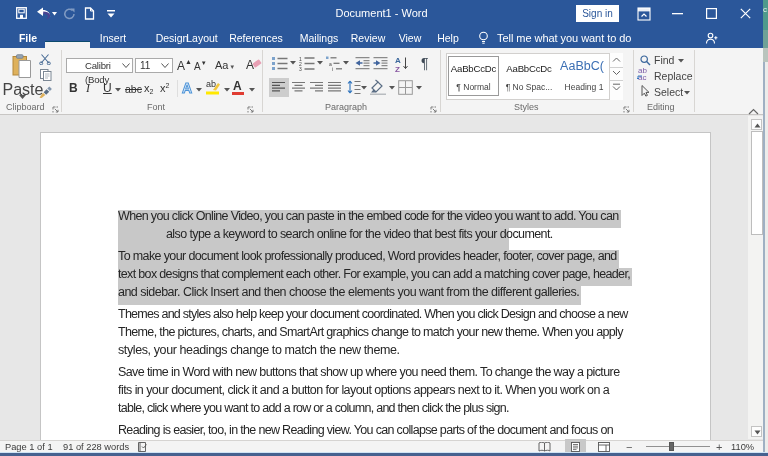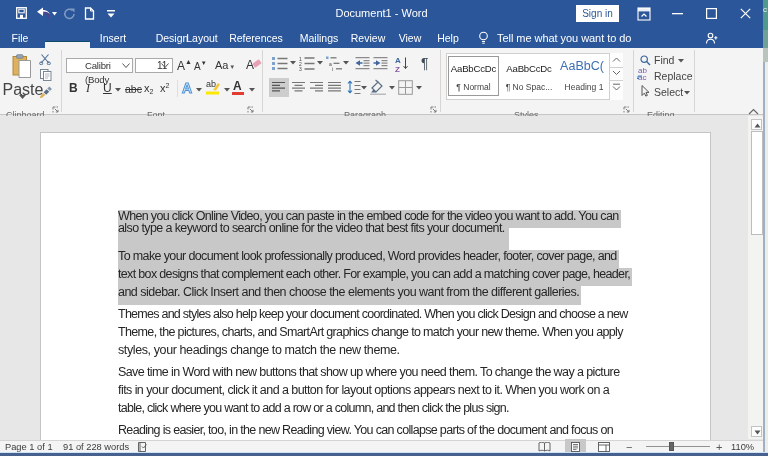--- a/index.html
+++ b/index.html
@@ -13,21 +13,21 @@
 #signin { left:576px; top:5px; width:43px; height:17px; background:#fff; color:#2b579a; font-size:10px; text-align:center; line-height:17px; }
 
 
 #tabrow { left:0; top:28px; width:763px; height:20px; background:#2b579a; }
 .tab { position:absolute; top:0; height:20px; color:#fff; font-size:10.5px; line-height:20px; text-align:center; }
 #hometab { left:45px; top:41px; width:45px; height:21px; background:#f4f4f4; color:#2b579a; font-size:10.5px; line-height:21px; text-align:center; border-top:1px solid #0c4a6e; }
 
 
 #ribbon { left:0; top:48px; width:763px; height:67px; background:#f4f4f4; border-bottom:1px solid #c8c6c4; }
 .gsep { position:absolute; top:2px; width:1px; height:62px; background:#d8d6d3; }
-.glabel { position:absolute; top:62px; font-size:9px; color:#696969; }
+.glabel { position:absolute; top:54px; font-size:9px; color:#696969; }
 .dlg { position:absolute; top:58px; width:8px; height:8px; }
 .combo { position:absolute; background:#fff; border:1px solid #aaa; font-size:10px; color:#333; }
 
 
 #docarea { left:0; top:116px; width:745px; height:324px; background:#e7e7e7; }
 #page { position:absolute; left:40px; top:16px; width:671px; height:308px; background:#fff; border:1px solid #c5c5c5; border-bottom:none; }
 #doctext { position:absolute; left:118px; top:207px; width:540px; font-size:12.5px; color:#262626; line-height:18px; }
 .ln { position:absolute; left:0; white-space:nowrap; height:18px; }
 
 
@@ -78,21 +78,21 @@
     <rect width="11" height="1.3" fill="#fff"></rect>
   </svg>
 <svg class="abs" style="left:706px;top:8px;" width="11" height="11" viewBox="0 0 11 11">
     <rect x="0.6" y="0.6" width="9.8" height="9.8" fill="none" stroke="#fff" stroke-width="1.2"></rect>
   </svg>
 <svg class="abs" style="left:740px;top:8px;" width="11" height="11" viewBox="0 0 11 11">
     <path d="M0.8 0.8 10.2 10.2 M10.2 0.8 0.8 10.2" stroke="#fff" stroke-width="1.2"></path>
   </svg>
 
 <div class="abs" id="tabrow">
-  <span class="tab" style="left:4px;width:32px;">File</span>
+  <span class="tab" style="left:12px;width:32px;font-weight:bold;">File</span>
   <span class="tab" style="left:95px;width:36px;">Insert</span>
   <span class="tab" style="left:136px;width:40px;margin-left:16px;">Design</span>
   <span class="tab" style="left:182px;width:40px;">Layout</span>
   <span class="tab" style="left:228px;width:56px;">References</span>
   <span class="tab" style="left:296px;width:46px;">Mailings</span>
   <span class="tab" style="left:348px;width:40px;">Review</span>
   <span class="tab" style="left:394px;width:32px;">View</span>
   <span class="tab" style="left:432px;width:32px;">Help</span>
   <span class="tab" style="left:497px;width:150px;text-align:left;font-size:11px;letter-spacing:-0.05px;">Tell me what you want to do</span>
   <span class="tab" style="left:719px;width:40px;text-align:left;margin-top:24px;">Share</span>
@@ -109,21 +109,21 @@
 <div class="abs" id="hometab">Home</div>
 
 <div class="abs" id="ribbon">
   <div class="gsep" style="left:61px;"></div>
   <div class="gsep" style="left:262px;"></div>
   <div class="gsep" style="left:440px;"></div>
   <div class="gsep" style="left:633px;"></div>
   <div class="gsep" style="left:694px;"></div>
   <div class="glabel" style="left:6px;">Clipboard</div>
   <div class="glabel" style="left:147px;">Font</div>
-  <div class="glabel" style="left:325px;margin-left:19px;">Paragraph</div>
+  <div class="glabel" style="left:325px;">Paragraph</div>
   <div class="glabel" style="left:514px;">Styles</div>
   <div class="glabel" style="left:647px;">Editing</div>
   <svg class="dlg" style="left:52px;" viewBox="0 0 8 8">
       <path d="M1 3.5V1h2.5M4.5 1H6M1 5v1.5M2.8 2.8 6 6M6 3.8V6H3.8" stroke="#777" stroke-width=".95" fill="none"></path>
     </svg>
   <svg class="dlg" style="left:247px;" viewBox="0 0 8 8">
       <path d="M1 3.5V1h2.5M4.5 1H6M1 5v1.5M2.8 2.8 6 6M6 3.8V6H3.8" stroke="#777" stroke-width=".95" fill="none"></path>
     </svg>
   <svg class="dlg" style="left:430px;" viewBox="0 0 8 8">
       <path d="M1 3.5V1h2.5M4.5 1H6M1 5v1.5M2.8 2.8 6 6M6 3.8V6H3.8" stroke="#777" stroke-width=".95" fill="none"></path>
@@ -155,21 +155,21 @@
   <svg class="abs" style="left:39px;top:36px;" width="14" height="14" viewBox="0 0 14 14">
     <path d="M0.5 13.5 4 8.8l2.3 2.3-4 3.2z" fill="#deb15c"></path>
     <path d="M4.6 8.2 7.6 5.2l2.6 2.6-3 3z" fill="#5a6d84"></path>
     <path d="M8.3 4.5l2-2 2.6 2.6-2 2z" fill="#8296ad"></path>
   </svg>
 
   
   <div class="combo" style="left:66px;top:10px;width:67px;height:15px;line-height:14px;padding-left:18px;font-size:9.6px;letter-spacing:-0.2px;">Calibri (Body<svg style="position:absolute;right:2px;top:4px;" width="8" height="6" viewBox="0 0 8 6">
         <path d="M0.5 0.5 4 4.5 7.5 0.5" stroke="#555" stroke-width="1" fill="none"></path>
       </svg></div>
-  <div class="combo" style="left:135px;top:10px;width:38px;height:15px;line-height:14px;padding-left:21px;">11<svg style="position:absolute;right:3px;top:4px;" width="8" height="6" viewBox="0 0 8 6">
+  <div class="combo" style="left:135px;top:10px;width:38px;height:15px;line-height:14px;padding-left:4px;">11<svg style="position:absolute;right:3px;top:4px;" width="8" height="6" viewBox="0 0 8 6">
         <path d="M0.5 0.5 4 4.5 7.5 0.5" stroke="#555" stroke-width="1" fill="none"></path>
       </svg></div>
   <div class="abs" style="left:177px;top:10px;font-size:12px;color:#333;">A<span style="font-size:7px;vertical-align:6px;">▲</span></div>
   <div class="abs" style="left:194px;top:12px;font-size:10px;color:#333;">A<span style="font-size:6px;vertical-align:5px;">▼</span></div>
   <div class="abs" style="left:215px;top:11px;font-size:11px;color:#333;">Aa<span style="font-size:7px;color:#555;"> ▾</span></div>
   <div class="abs" style="left:246px;top:10px;font-size:12px;color:#333;">A</div>
   <svg class="abs" style="left:253px;top:11px;" width="10" height="9" viewBox="0 0 10 9">
       <rect x="0" y="2" width="8" height="5" rx="1" fill="#e8a0b4" transform="rotate(-35 4 4.5)"></rect>
     </svg>
 
@@ -338,21 +338,21 @@
   <div id="page"></div>
 </div>
 
 <div class="abs" style="left:117.5px;top:209.5px;width:503.5px;height:18.0px;background:#c8c8c8;"></div>
 <div class="abs" style="left:117.5px;top:227.5px;width:391.5px;height:22.0px;background:#c8c8c8;"></div>
 <div class="abs" style="left:117.5px;top:249.5px;width:501.5px;height:18.0px;background:#c8c8c8;"></div>
 <div class="abs" style="left:117.5px;top:267.5px;width:514.5px;height:18.0px;background:#c8c8c8;"></div>
 <div class="abs" style="left:117.5px;top:285.5px;width:463.5px;height:19.5px;background:#c8c8c8;"></div>
 <div class="abs" id="doctext">
   <div class="ln" style="top:0px;letter-spacing:-0.656px;">When you click Online Video, you can paste in the embed code for the video you want to add. You can</div>
-  <div class="ln" style="top:12px;letter-spacing:-0.604px;">also type a keyword to search online for the video that best fits your document.</div>
+  <div class="ln" style="top:18px;letter-spacing:-0.604px;padding-left:48px;">also type a keyword to search online for the video that best fits your document.</div>
   <div class="ln" style="top:40px;letter-spacing:-0.623px;">To make your document look professionally produced, Word provides header, footer, cover page, and</div>
   <div class="ln" style="top:58px;letter-spacing:-0.661px;">text box designs that complement each other. For example, you can add a matching cover page, header,</div>
   <div class="ln" style="top:76px;letter-spacing:-0.515px;">and sidebar. Click Insert and then choose the elements you want from the different galleries.</div>
   <div class="ln" style="top:98px;letter-spacing:-0.743px;text-align:right;">Themes and styles also help keep your document coordinated. When you click Design and choose a new</div>
   <div class="ln" style="top:116px;letter-spacing:-0.648px;text-align:center;">Theme, the pictures, charts, and SmartArt graphics change to match your new theme. When you apply</div>
   <div class="ln" style="top:134px;letter-spacing:-0.397px;">styles, your headings change to match the new theme.</div>
   <div class="ln" style="top:156px;letter-spacing:-0.598px;">Save time in Word with new buttons that show up where you need them. To change the way a picture</div>
   <div class="ln" style="top:174px;letter-spacing:-0.56px;">fits in your document, click it and a button for layout options appears next to it. When you work on a</div>
   <div class="ln" style="top:192px;letter-spacing:-0.726px;">table, click where you want to add a row or a column, and then click the plus sign.</div>
   <div class="ln" style="top:214px;letter-spacing:-0.672px;">Reading is easier, too, in the new Reading view. You can collapse parts of the document and focus on</div>

